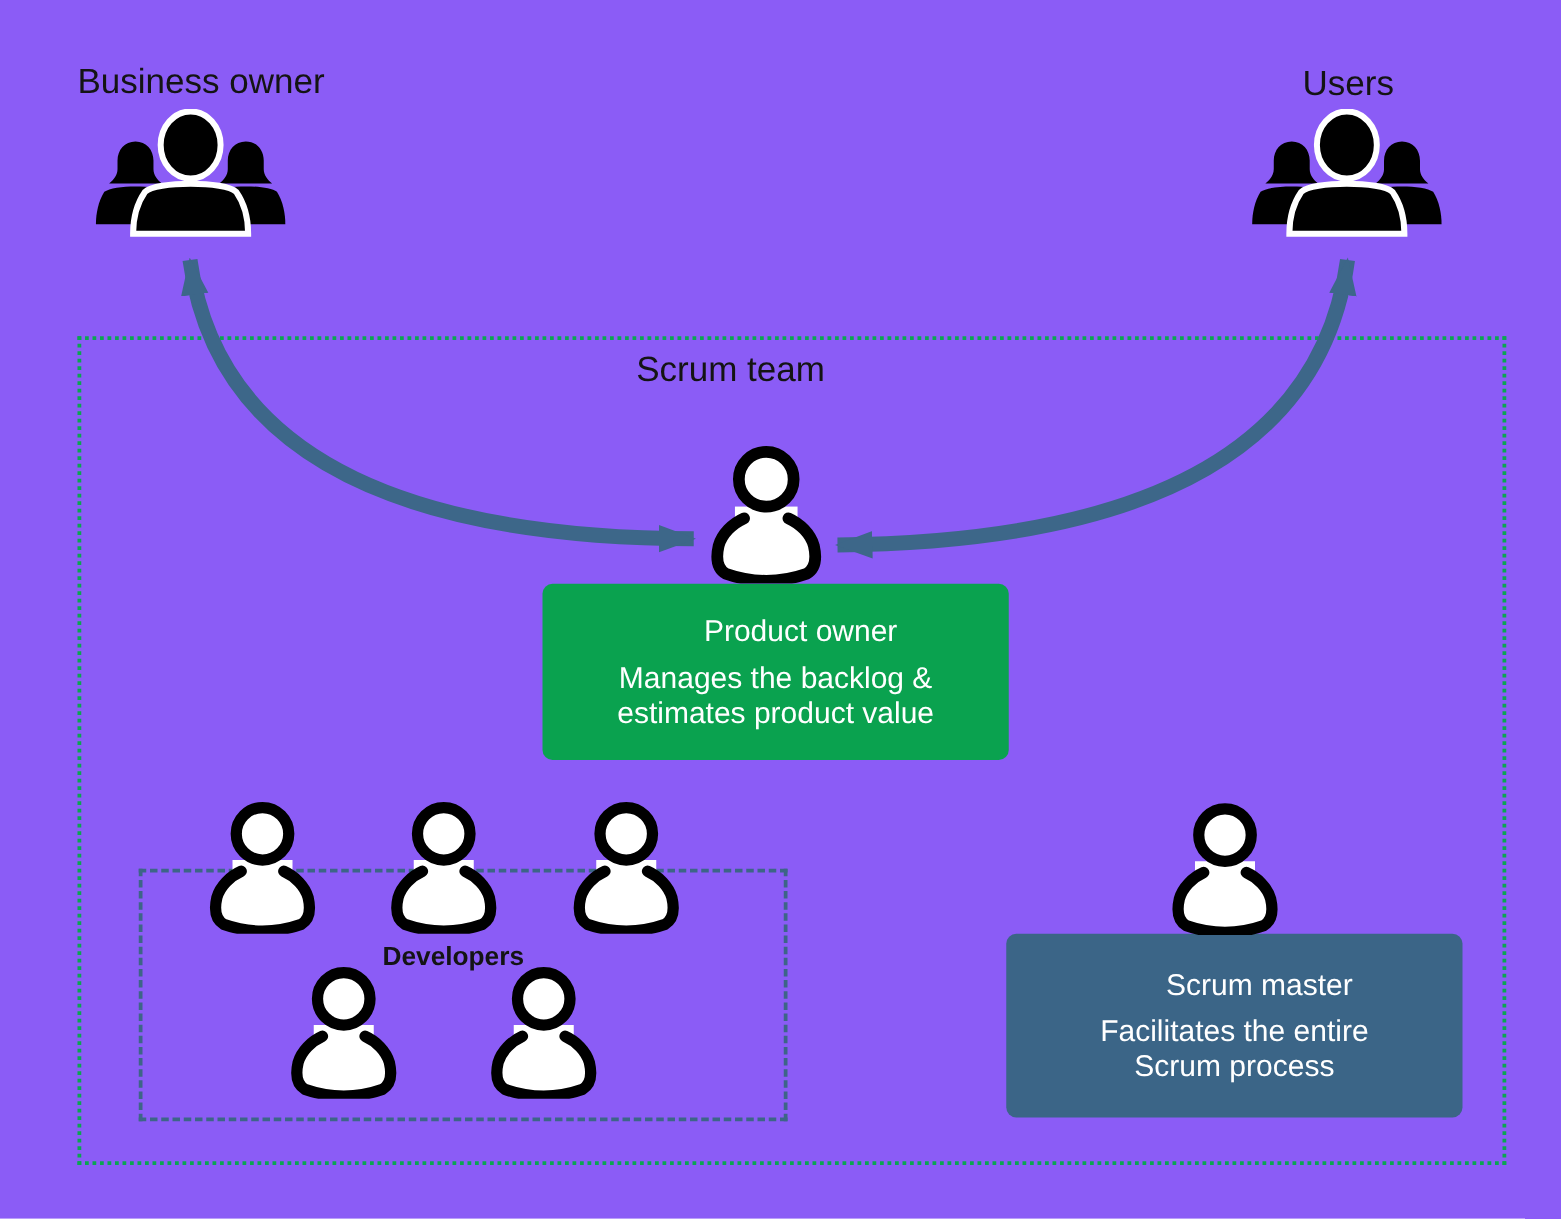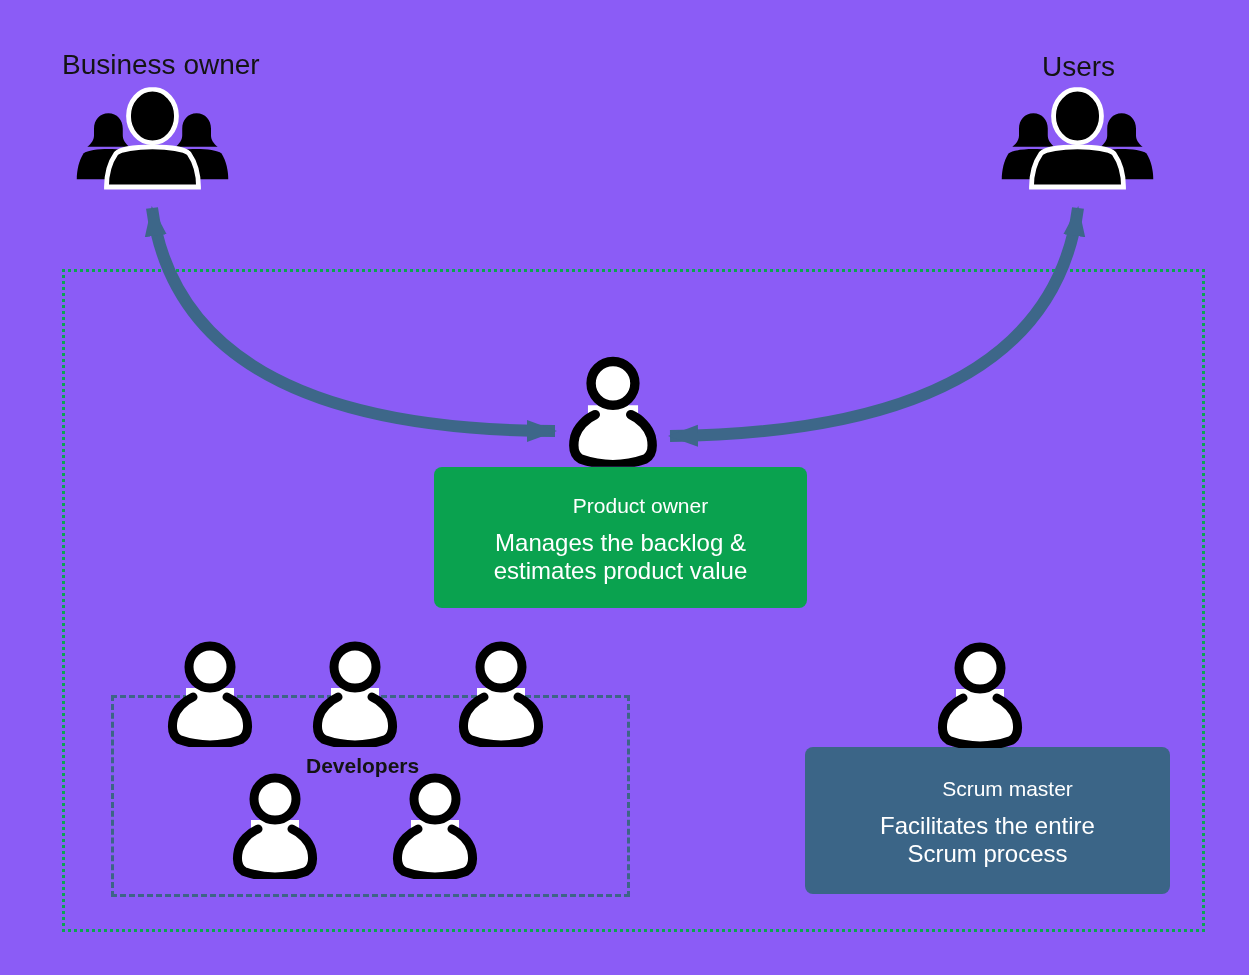--- a/index.html
+++ b/index.html
@@ -41,21 +41,21 @@
   .person.dev3{left:455px;top:640px;width:92px;height:107px;}
   .person.dev4{left:229px;top:772px;width:92px;height:107px;}
   .person.dev5{left:389px;top:772px;width:92px;height:107px;}
   .person.sm{left:934px;top:641px;width:92px;height:107px;}
 
   .rolebox{
     position:absolute;z-index:2;border-radius:8px;
     display:flex;flex-direction:column;justify-content:center;align-items:center;
     text-align:center;color:var(--box-text,#fff);
   }
-  .rolebox .role-title{font-size:21px;line-height:32px;margin-bottom:7px;margin-left:40px;}
+  .rolebox .role-title{font-size:24px;line-height:32px;margin-bottom:7px;margin-left:40px;}
   .rolebox .role-desc{font-size:24px;line-height:28px;}
   .box-po{left:434px;top:467px;width:373px;height:141px;background:var(--po-box,#0aa24f);}
   .box-sm{left:805px;top:747px;width:365px;height:147px;background:var(--sm-box,#3b6587);}
 
   .overlay{position:absolute;left:0;top:0;z-index:5;pointer-events:none;}
   .arrow{fill:none;stroke:var(--arrow,#3d6789);stroke-width:12;}
   .arrowhead-shape{fill:var(--arrow,#3d6789);}
 
   .grp-dark{fill:var(--ink,#000);}
   .grp-center{fill:var(--ink,#000);stroke:#fff;stroke-width:5;}
@@ -85,20 +85,21 @@
         <path class="p-torso" d="M29,57 C20,61 12,69 9.5,78 C7,89 9,96 15,99.5 C35,106.5 57,106.5 77,99.5 C83,96 85,89 82.5,78 C80,69 72,61 63,57"></path>
       </symbol>
     </defs>
   </svg>
 
   <div class="team-boundary"></div>
   <div class="dev-boundary"></div>
 
   <div class="label label-business-owner">Business owner</div>
   <div class="label label-users">Users</div>
+  <div class="label label-scrum-team">Scrum team</div>
   <div class="label label-developers">Developers</div>
 
   <svg class="group-icon bo" viewBox="0 0 170 110">
       <use href="#icon-group"></use>
     </svg>
   <svg class="group-icon users" viewBox="0 0 170 110">
       <use href="#icon-group"></use>
     </svg>
 
   <div class="rolebox box-po">

